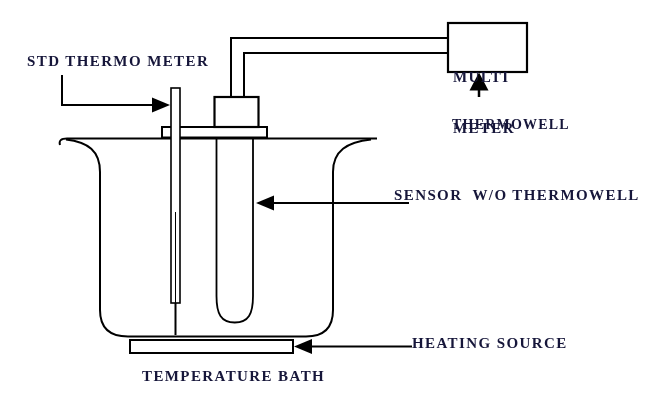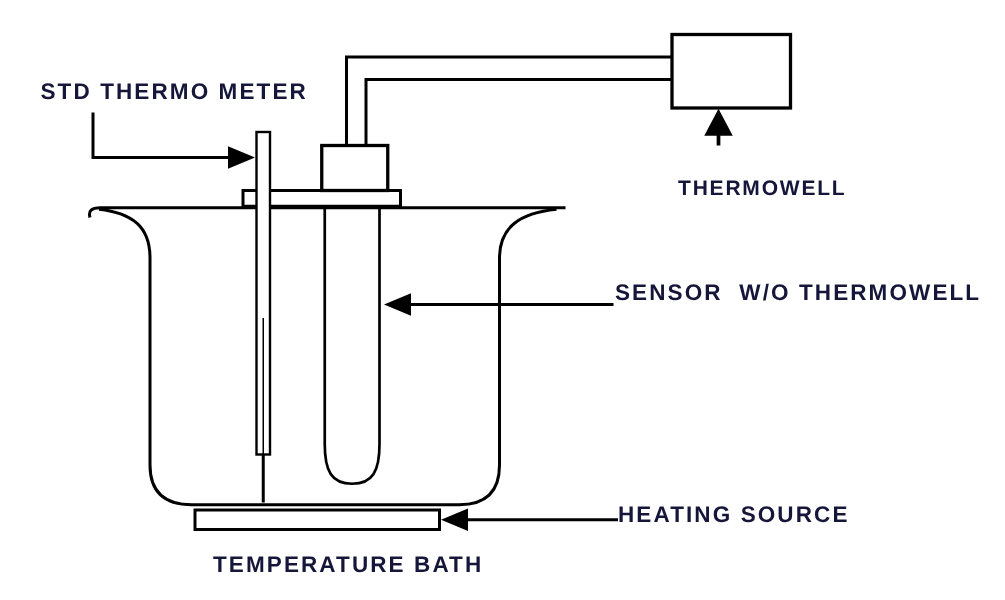--- a/index.html
+++ b/index.html
@@ -6,21 +6,21 @@
     margin: 0;
     padding: 0;
     background: #ffffff;
   }
   .stage {
     position: relative;
     width: 670px;
     height: 400px;
     background: #ffffff;
     overflow: hidden;
-    font-family: Liberation Sans, sans-serif;
+    font-family: Liberation Serif, serif;
   }
   .linework {
     position: absolute;
     left: 0;
     top: 0;
   }
   .lbl {
     position: absolute;
     color: #16163a;
     font-size: 15px;
@@ -83,24 +83,28 @@
 
     <line x1="409" y1="203" x2="272" y2="203" stroke="#000" stroke-width="2"></line>
     <polygon points="256,203 274,195.5 274,210.5" fill="#000"></polygon>
 
     <line x1="412" y1="346.5" x2="310" y2="346.5" stroke="#000" stroke-width="2"></line>
     <polygon points="294,346.5 312,339 312,354" fill="#000"></polygon>
   </svg>
 
   <div class="lbl" style="left:27px; top:54px;">STD THERMO METER</div>
 
+  <div class="lbl lbl-multimeter" style="left:453px; top:35px;">
+    <span>MULTI</span>
+    <span>METER</span>
+  </div>
 
   <div class="lbl lbl-resistance" style="left:452px; top:90px;">
     <span>THERMOWELL</span>
   </div>
 
-  <div class="lbl" style="left:410px; top:188px;">SENSOR  W/O THERMOWELL</div>
+  <div class="lbl" style="left:394px; top:188px;">SENSOR  W/O THERMOWELL</div>
 
   <div class="lbl" style="left:412px; top:336px;text-align:right;">HEATING SOURCE</div>
 
   <div class="lbl" style="left:142px; top:369px;">TEMPERATURE BATH</div>
 
 </div>
 
 </body></html>

